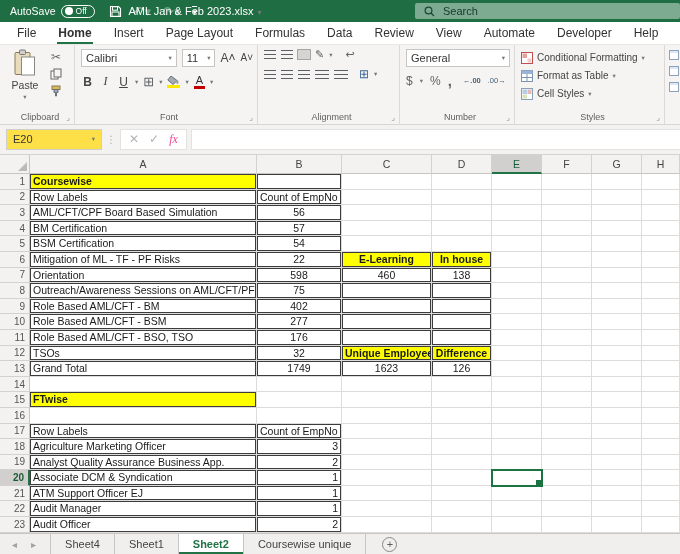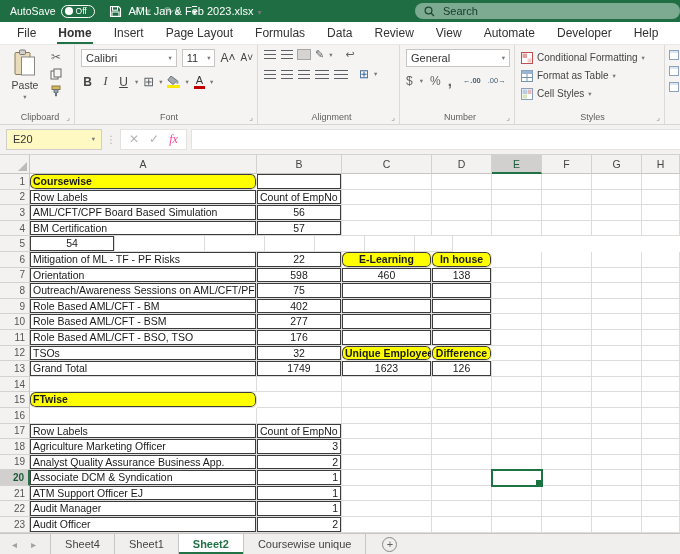--- a/index.html
+++ b/index.html
@@ -11,21 +11,21 @@
   .titlebar { height:22px; background:#1f6e43; display:flex; align-items:center; color:#fff; position:relative; flex:0 0 22px; }
   .autosave { display:flex; align-items:center; gap:5px; margin-left:10px; font-size:10.5px; }
   .pill { width:34px; height:13px; border:1px solid #fff; border-radius:7px; display:flex; align-items:center; gap:3px; padding:0 3px; }
   .pill .dot { width:8px; height:8px; border-radius:50%; background:#fff; }
   .pill .st { font-size:8.5px; }
   .qat { display:flex; align-items:center; gap:12px; margin-left:14px; }
   .qat .dim { opacity:.45; }
   .qat span { font-size:13px; line-height:1; }
   .doc-title { position:absolute; left:0; right:290px; text-align:center; font-size:11px; white-space:nowrap; }
   .doc-title .caret { font-size:8px; margin-left:4px; }
-  .searchbox { position:absolute; right:0; width:265px; height:16px; top:3px; background:rgba(255,255,255,.42); border-radius:8px; display:flex; align-items:center; gap:8px; padding-left:28px; color:#173826; font-size:11px; }
+  .searchbox { position:absolute; right:0; width:265px; height:16px; top:3px; background:rgba(255,255,255,.42); border-radius:2px; display:flex; align-items:center; gap:8px; padding-left:28px; color:#173826; font-size:11px; }
 
   
   .menubar { height:23px; background:#fff; display:flex; align-items:stretch; padding-left:6px; flex:0 0 23px; border-bottom:1px solid #e8e8e8; }
   .mtab { padding:0 11px; display:flex; align-items:center; font-size:12px; color:#323232; cursor:default; position:relative; white-space:nowrap; }
   .mtab.active { font-weight:bold; }
   .mtab.active::after { content:""; position:absolute; left:10px; right:10px; bottom:0; height:2.5px; background:#217346; }
 
   
   .ribbon { height:80px; background:#f5f4f2; display:flex; flex:0 0 80px; border-bottom:1px solid #d8d6d4; overflow:hidden; }
   .rgroup { position:relative; border-right:1px solid #dcdad8; padding:4px 4px 16px 6px; display:flex; gap:6px; }
@@ -41,21 +41,21 @@
   .bigbtn { display:flex; flex-direction:column; align-items:center; width:38px; gap:2px; font-size:10.5px; color:#444; }
   .letter { font-size:12px; color:#444; width:13px; text-align:center; }
   .under-red { border-bottom:3px solid #c00000; }
   .under-yellow { border-bottom:3px solid #ffe800; }
   .styles-row { display:flex; align-items:center; gap:4px; font-size:10px; color:#444; height:17px; white-space:nowrap; }
   .sliver { width:15px; border-right:none; padding:5px 2px 16px 4px; }
   .mini { width:10px; height:10px; border:1px solid #8ca3c0; background:linear-gradient(#dce6f2 30%,#fff 30%); }
 
   
   .fbar { height:30px; background:#f3f2f1; display:flex; align-items:center; padding:3px 0 4px 6px; gap:4px; flex:0 0 30px; border-bottom:1px solid #d4d2d0; }
-  .namebox { width:96px; height:21px; background:#fef9c3; border:1px solid #d0cecc; display:flex; align-items:center; justify-content:space-between; padding:0 6px; font-size:11px; color:#333; }
+  .namebox { width:96px; height:21px; background:#fde047; border:1px solid #d0cecc; display:flex; align-items:center; justify-content:space-between; padding:0 6px; font-size:11px; color:#333; }
   .vdots { color:#b0aeac; font-size:10px; letter-spacing:0; }
   .fbtns { display:flex; align-items:center; gap:10px; padding:0 8px; height:21px; background:#fff; border:1px solid #e4e2e0; }
   .fbtns .gray { color:#b5b3b1; font-size:12px; }
   .fx { font-style:italic; font-family:"Liberation Serif", serif; color:#ec4899; font-size:12px; }
   .finput { flex:1; height:21px; background:#fff; border:1px solid #e4e2e0; border-right:none; outline:none; font-size:11px; padding:0 4px; }
 
   
   .gridwrap { height:378px; flex:0 0 378px; overflow:hidden; background:#fff; position:relative; }
   .colhdrs { display:flex; height:19px; background:#f3f2f1; }
   .cornercell { width:30px; height:19px; border-right:1px solid #c8c6c4; border-bottom:1px solid #c8c6c4; background:#f3f2f1; position:relative; }
@@ -63,21 +63,21 @@
   .colhdr { height:19px; border-right:1px solid #d4d2d0; border-bottom:1px solid #c8c6c4; display:flex; align-items:center; justify-content:center; font-size:10.5px; color:#444; background:#f3f2f1; }
   .colhdr.hsel { background:#d2d0ce; border-bottom:2px solid #217346; color:#1a5c38; }
   .grow { display:flex; height:15.6px; }
   .rowhdr { width:30px; height:15.6px; background:#f3f2f1; border-right:1px solid #c8c6c4; border-bottom:1px solid #d4d2d0; font-size:10px; color:#555; display:flex; align-items:center; justify-content:flex-end; padding-right:4px; }
   .rowhdr.hsel { background:#d2d0ce; border-right:2px solid #217346; color:#1a5c38; font-weight:bold; }
   .cell { height:15.6px; border-right:1px solid #dedcda; border-bottom:1px solid #dedcda; font-size:10.5px; color:#1a1a1a; padding:0 3px; white-space:nowrap; overflow:hidden; line-height:15px; background:#fff; }
   .col-A{width:227px}.col-B{width:85px}.col-C{width:90px}.col-D{width:60px}
   .col-E{width:50px}.col-F{width:50px}.col-G{width:50px}.col-H{width:38px}
   .cell.bd { box-shadow: inset 0 0 0 1px #3c3c3c; }
   .cell.yl { background:#ffff00; }
-  .cell.bold { font-weight:bold;border-radius:6px; }
+  .cell.bold { font-weight:bold; }
   .cell.ctr { text-align:center; }
   .cell.rt { text-align:right; }
   .cell.sel { position:relative; z-index:3; outline:2px solid #1a7340; outline-offset:-1px; }
   .cell.sel::after { content:""; position:absolute; right:-1px; bottom:-1px; width:5px; height:5px; background:#1a7340; border:1px solid #fff; }
 
   
   .tabbar { height:21px; flex:0 0 21px; background:#f0efee; border-top:1px solid #c8c6c4; display:flex; align-items:stretch; font-size:11px; color:#444; }
   .tnav { display:flex; align-items:center; gap:14px; padding:0 14px 0 12px; color:#a3a1a0; font-size:10px; border-right:1px solid #c8c6c4; }
   .stab { display:flex; align-items:center; padding:0 14px; border-right:1px solid #c8c6c4; white-space:nowrap; position:relative; }
   .stab.active { background:#fff; color:#217346; font-weight:bold; }
@@ -369,20 +369,21 @@
           <div class="cell col-B bd ctr">57</div>
           <div class="cell col-C"></div>
           <div class="cell col-D"></div>
           <div class="cell col-E"></div>
           <div class="cell col-F"></div>
           <div class="cell col-G"></div>
           <div class="cell col-H"></div>
         </div>
         <div class="grow">
           <div class="rowhdr">5</div>
+          <div class="cell col-A bd">BSM Certification</div>
           <div class="cell col-B bd ctr">54</div>
           <div class="cell col-C"></div>
           <div class="cell col-D"></div>
           <div class="cell col-E"></div>
           <div class="cell col-F"></div>
           <div class="cell col-G"></div>
           <div class="cell col-H"></div>
         </div>
         <div class="grow">
           <div class="rowhdr">6</div>

